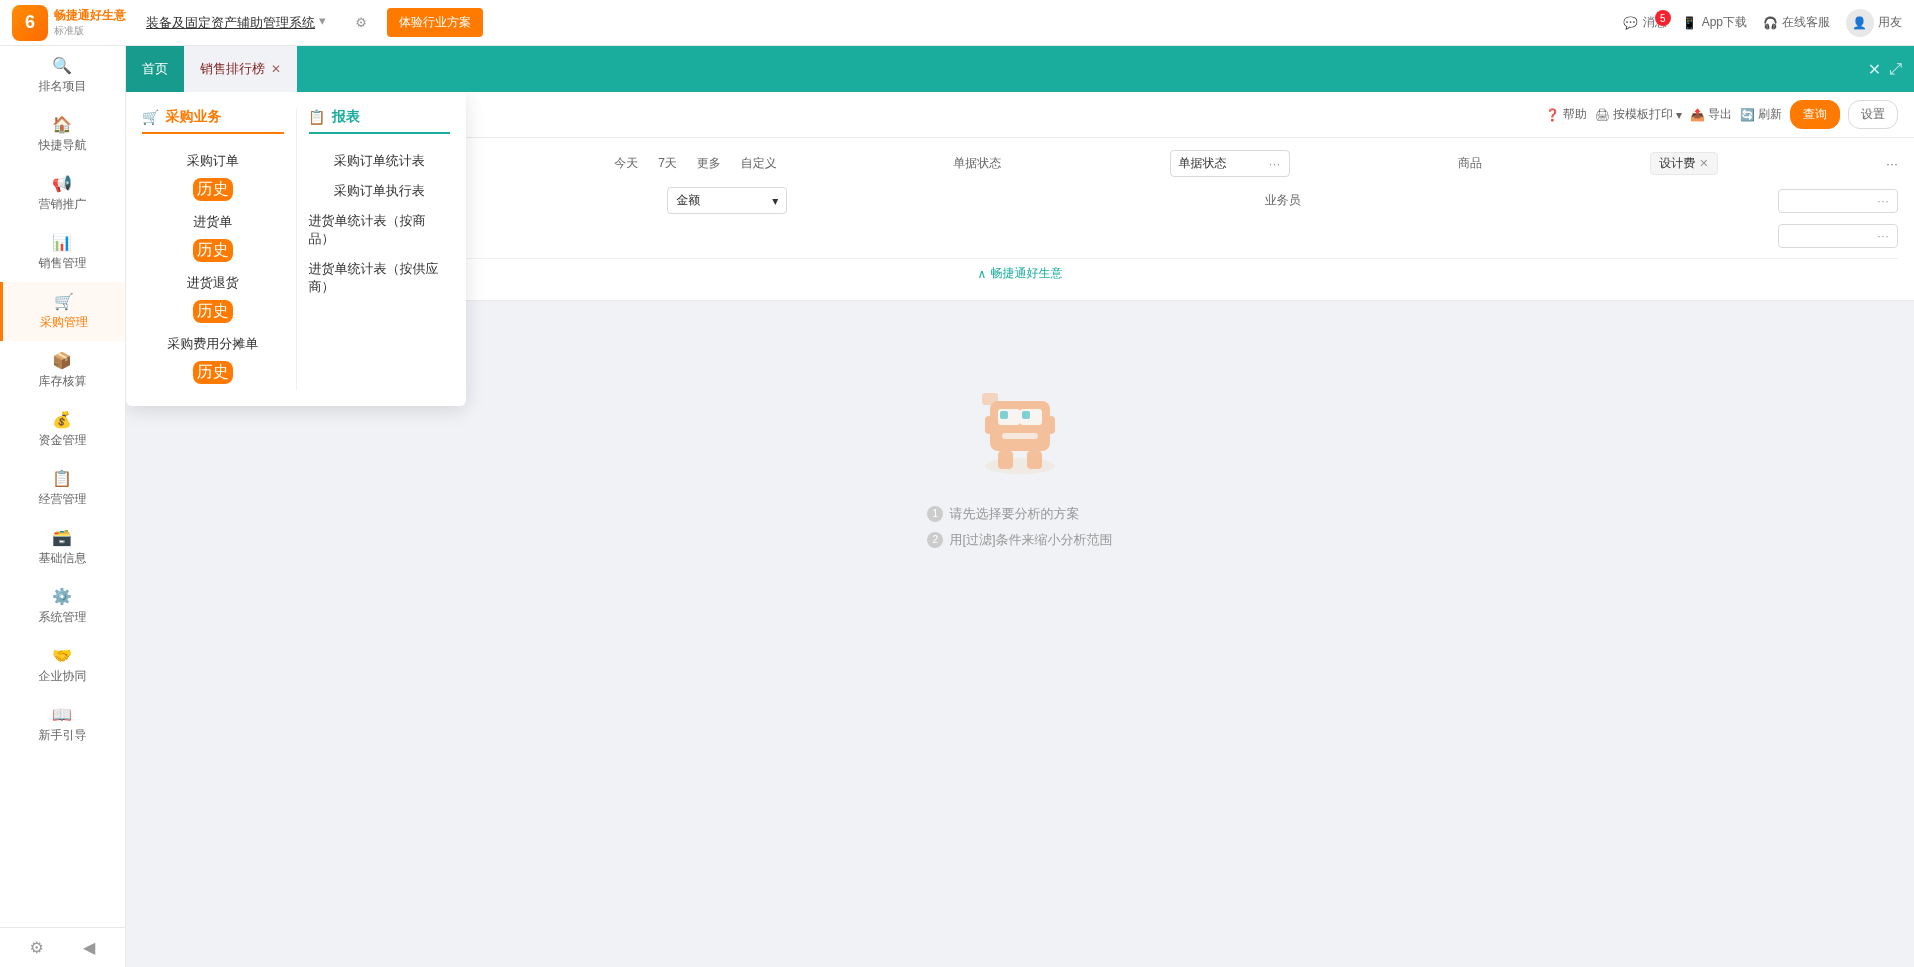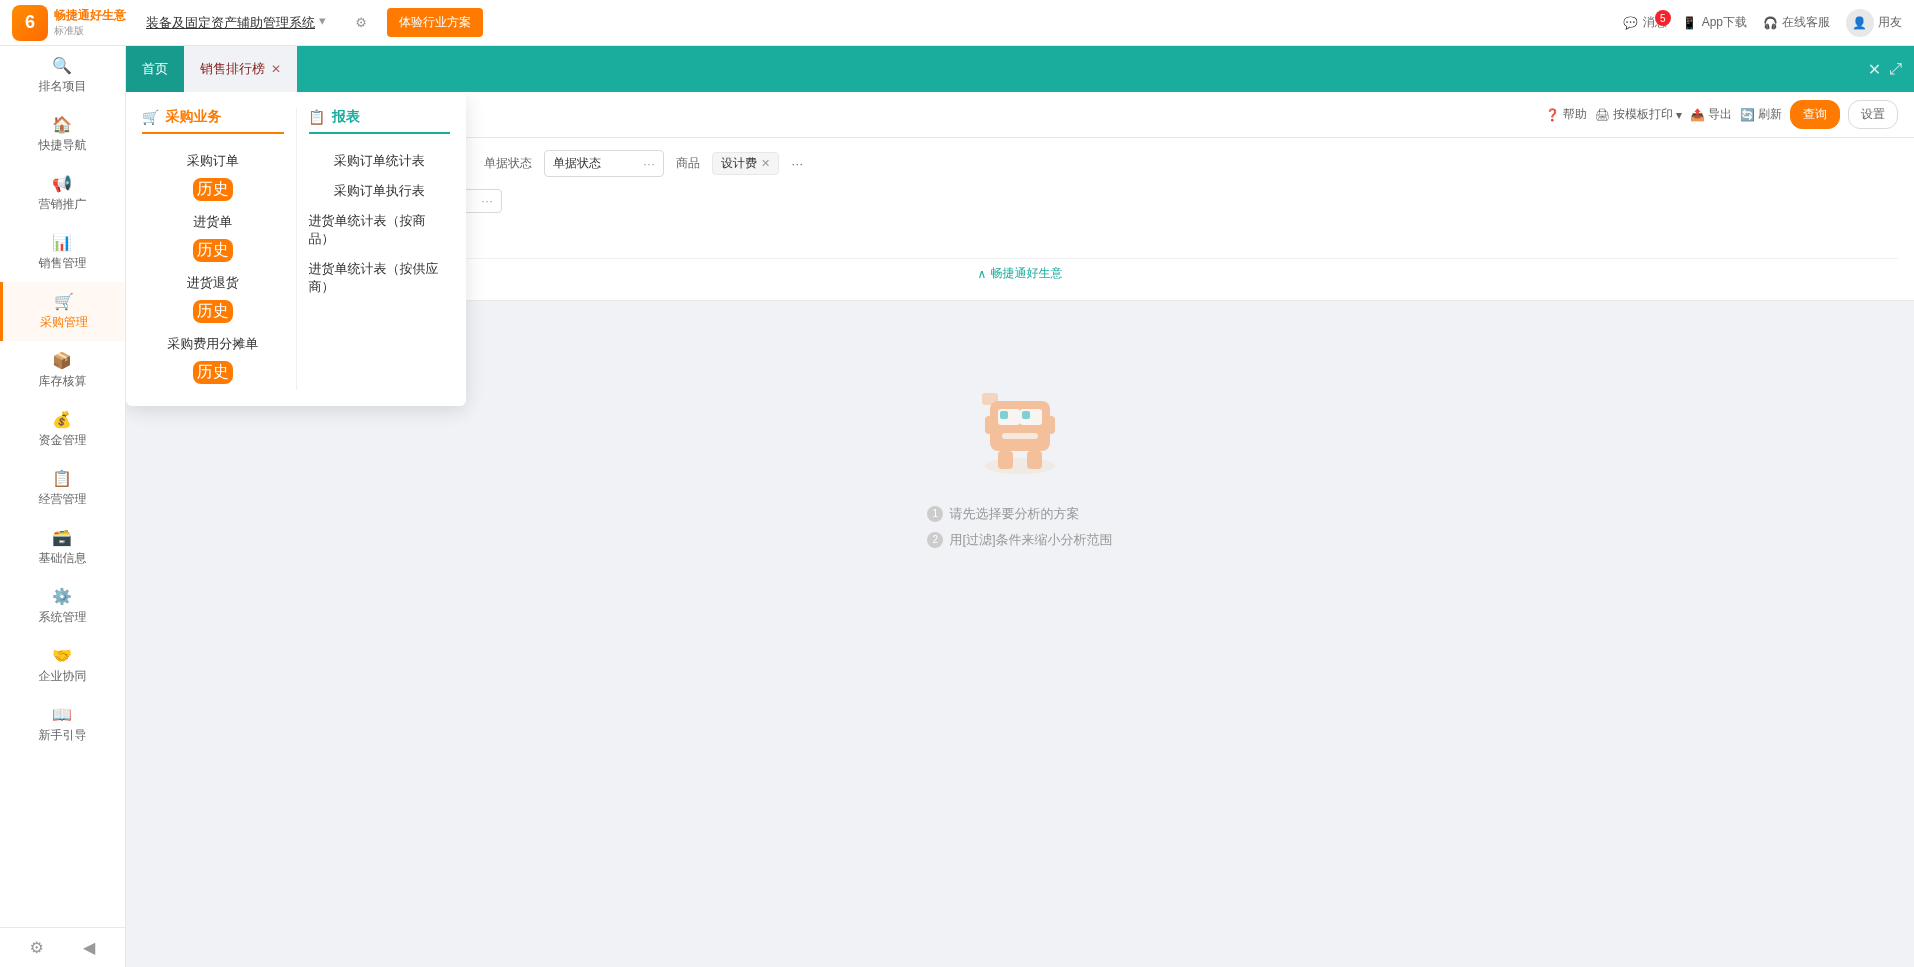--- a/index.html
+++ b/index.html
@@ -41,21 +41,21 @@
     
     .tab-item { height: 46px; padding: 0 16px; display: flex; align-items: center; cursor: pointer; font-size: 13px; color: rgba(255,255,255,0.8); position: relative; white-space: nowrap; }
     .tab-item.home { background: rgba(0,0,0,0.1); color: #fff; }
     .tab-item.active { background: #f0f2f5; color: #7f1d1d; }
     .tab-item .tab-close { margin-left: 6px; font-size: 12px; opacity: 0.7; }
     .tab-bar-right { margin-left: auto; display: flex; align-items: center; padding-right: 12px; gap: 8px; }
     .tab-bar-icon { color: rgba(255,255,255,0.8); cursor: pointer; font-size: 16px; }
 
     
     .filter-area { background: #fff; padding: 12px 16px; border-bottom: 1px solid #e8e8e8; }
-    .filter-row { display: flex; align-items: center; gap: 12px; margin-bottom: 10px; flex-wrap: wrap; }
+    .filter-row { display: flex; align-items: center; gap: 12px; margin-bottom: 10px; flex-wrap: wrap; justify-content: space-between; }
     .filter-row:last-child { margin-bottom: 0; }
     .filter-label { color: #666; font-size: 12px; white-space: nowrap; }
     .filter-date-range { display: flex; align-items: center; gap: 4px; border: 1px solid #d9d9d9; border-radius: 4px; padding: 4px 8px; font-size: 12px; color: #333; cursor: pointer; }
     .filter-date-shortcuts { display: flex; gap: 4px; }
     .date-shortcut { padding: 4px 8px; font-size: 12px; color: #666; cursor: pointer; border-radius: 4px; }
     .filter-select { border: 1px solid #d9d9d9; border-radius: 4px; padding: 4px 8px; font-size: 12px; color: #333; cursor: pointer; display: flex; align-items: center; gap: 4px; min-width: 120px; justify-content: space-between; }
     .filter-select .dots { color: #999; }
     .tag-item { background: #f5f5f5; border: 1px solid #e8e8e8; border-radius: 4px; padding: 2px 8px; font-size: 12px; color: #333; display: flex; align-items: center; gap: 4px; }
     .tag-item .tag-close { cursor: pointer; color: #999; font-size: 11px; }
     .action-btn { padding: 5px 12px; border-radius: 12px; font-size: 12px; cursor: pointer; border: 1px solid #d9d9d9; background: #fff; color: #666; display: flex; align-items: center; gap: 4px; }

